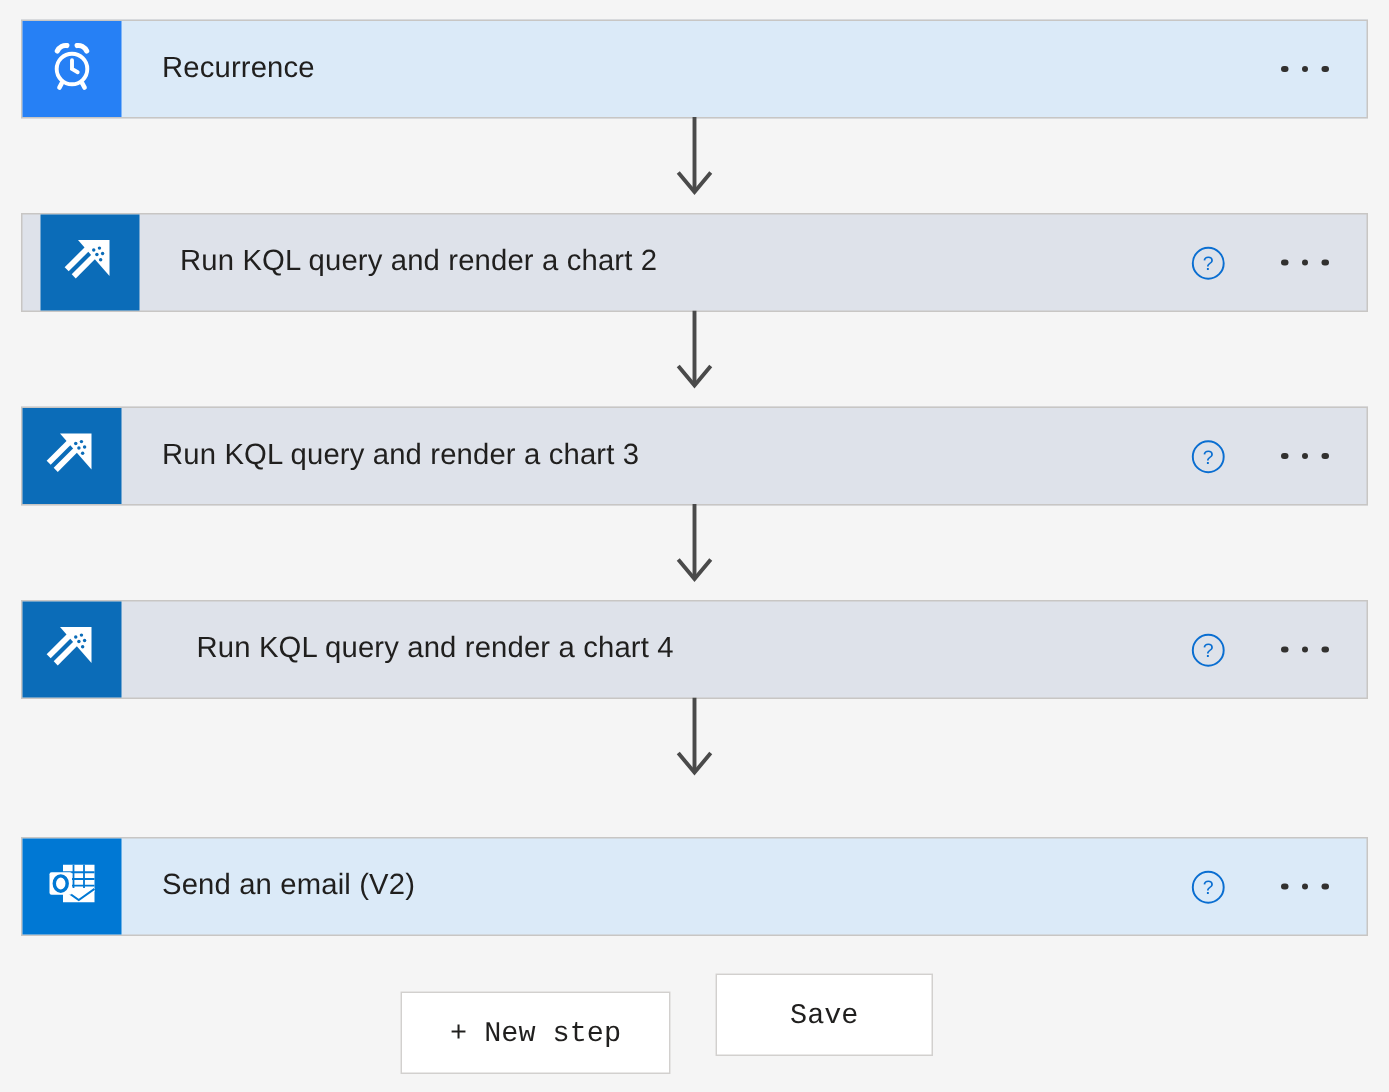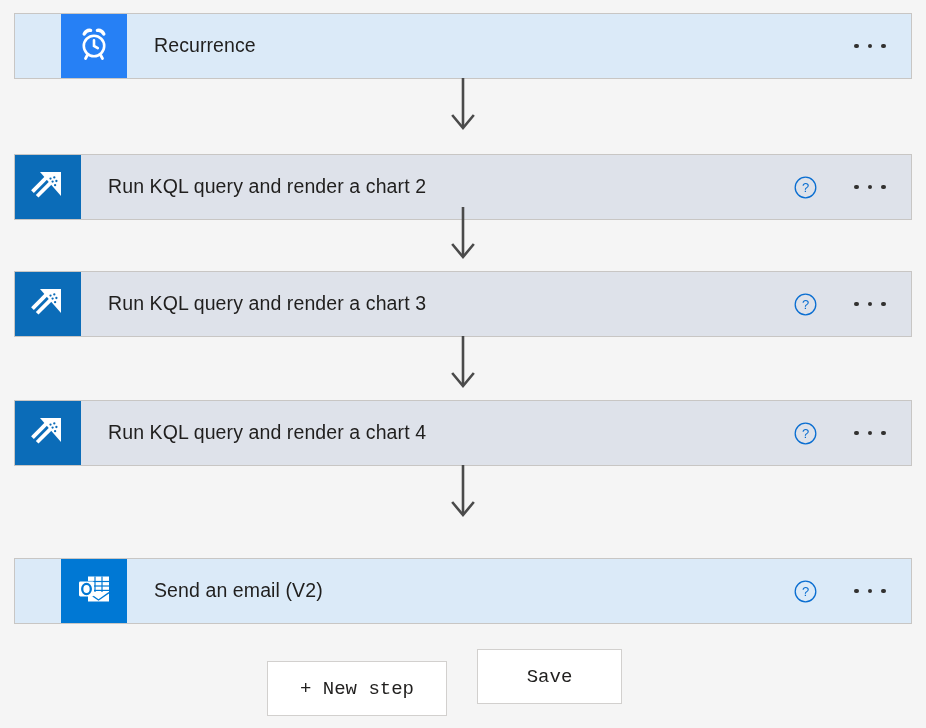--- a/index.html
+++ b/index.html
@@ -27,21 +27,21 @@
   .card {
     position: absolute;
     left: 14px;
     width: 898px;
     height: 66px;
     box-sizing: border-box;
     border: 1px solid #c8c6c4;
     display: flex;
     align-items: stretch;
   }
-  .card-blue   { background: #dbeaf8; padding-left: 46px; }
+  .card-blue   { background: #dbeaf8; }
   .card-gray   { background: #dee2ea; }
 
   .icon-tile {
     width: 66px;
     min-width: 66px;
     height: 100%;
     display: flex;
     align-items: center;
     justify-content: center;
     box-sizing: border-box;
@@ -154,21 +154,21 @@
 
   <div class="connector" style="top:78px;">
     <span>
       <svg width="34" height="54" viewBox="0 0 34 54" aria-hidden="true">
         <path d="M17 0 L17 49" stroke="#4a4a4a" stroke-width="2.6" fill="none"></path>
         <path d="M7 38 L17 50 L27 38" stroke="#4a4a4a" stroke-width="2.6" fill="none" stroke-linecap="square"></path>
       </svg>
     </span>
   </div>
 
-  <div class="card card-gray" style="top:154px;">
+  <div class="card card-gray" style="top:142px;padding-left:12px;">
     <div class="icon-tile tile-kusto">
       <span>
         <svg width="38" height="38" viewBox="0 0 38 38" aria-hidden="true">
           <path d="M11 6 L32 6 L32 30 Z" fill="#ffffff"></path>
           <path d="M16.5 9.8 L19.2 12.5 L4.8 26.9 L2.1 24.2 Z" fill="#ffffff"></path>
           <path d="M21.2 14.5 L23.9 17.2 L9.5 31.6 L6.8 28.9 Z" fill="#ffffff"></path>
           <circle cx="21.5" cy="12.6" r="1.15" fill="#0b6cb8"></circle>
           <circle cx="25.3" cy="11.4" r="1.15" fill="#0b6cb8"></circle>
           <circle cx="23.6" cy="15.6" r="1.15" fill="#0b6cb8"></circle>
           <circle cx="27.4" cy="15.0" r="1.15" fill="#0b6cb8"></circle>
@@ -234,21 +234,21 @@
 
   <div class="connector" style="top:336px;">
     <span>
       <svg width="34" height="54" viewBox="0 0 34 54" aria-hidden="true">
         <path d="M17 0 L17 49" stroke="#4a4a4a" stroke-width="2.6" fill="none"></path>
         <path d="M7 38 L17 50 L27 38" stroke="#4a4a4a" stroke-width="2.6" fill="none" stroke-linecap="square"></path>
       </svg>
     </span>
   </div>
 
-  <div class="card card-gray" style="top:400px;">
+  <div class="card card-gray" style="top:400px;gap:23px;">
     <div class="icon-tile tile-kusto">
       <span>
         <svg width="38" height="38" viewBox="0 0 38 38" aria-hidden="true">
           <path d="M11 6 L32 6 L32 30 Z" fill="#ffffff"></path>
           <path d="M16.5 9.8 L19.2 12.5 L4.8 26.9 L2.1 24.2 Z" fill="#ffffff"></path>
           <path d="M21.2 14.5 L23.9 17.2 L9.5 31.6 L6.8 28.9 Z" fill="#ffffff"></path>
           <circle cx="21.5" cy="12.6" r="1.15" fill="#0b6cb8"></circle>
           <circle cx="25.3" cy="11.4" r="1.15" fill="#0b6cb8"></circle>
           <circle cx="23.6" cy="15.6" r="1.15" fill="#0b6cb8"></circle>
           <circle cx="27.4" cy="15.0" r="1.15" fill="#0b6cb8"></circle>

